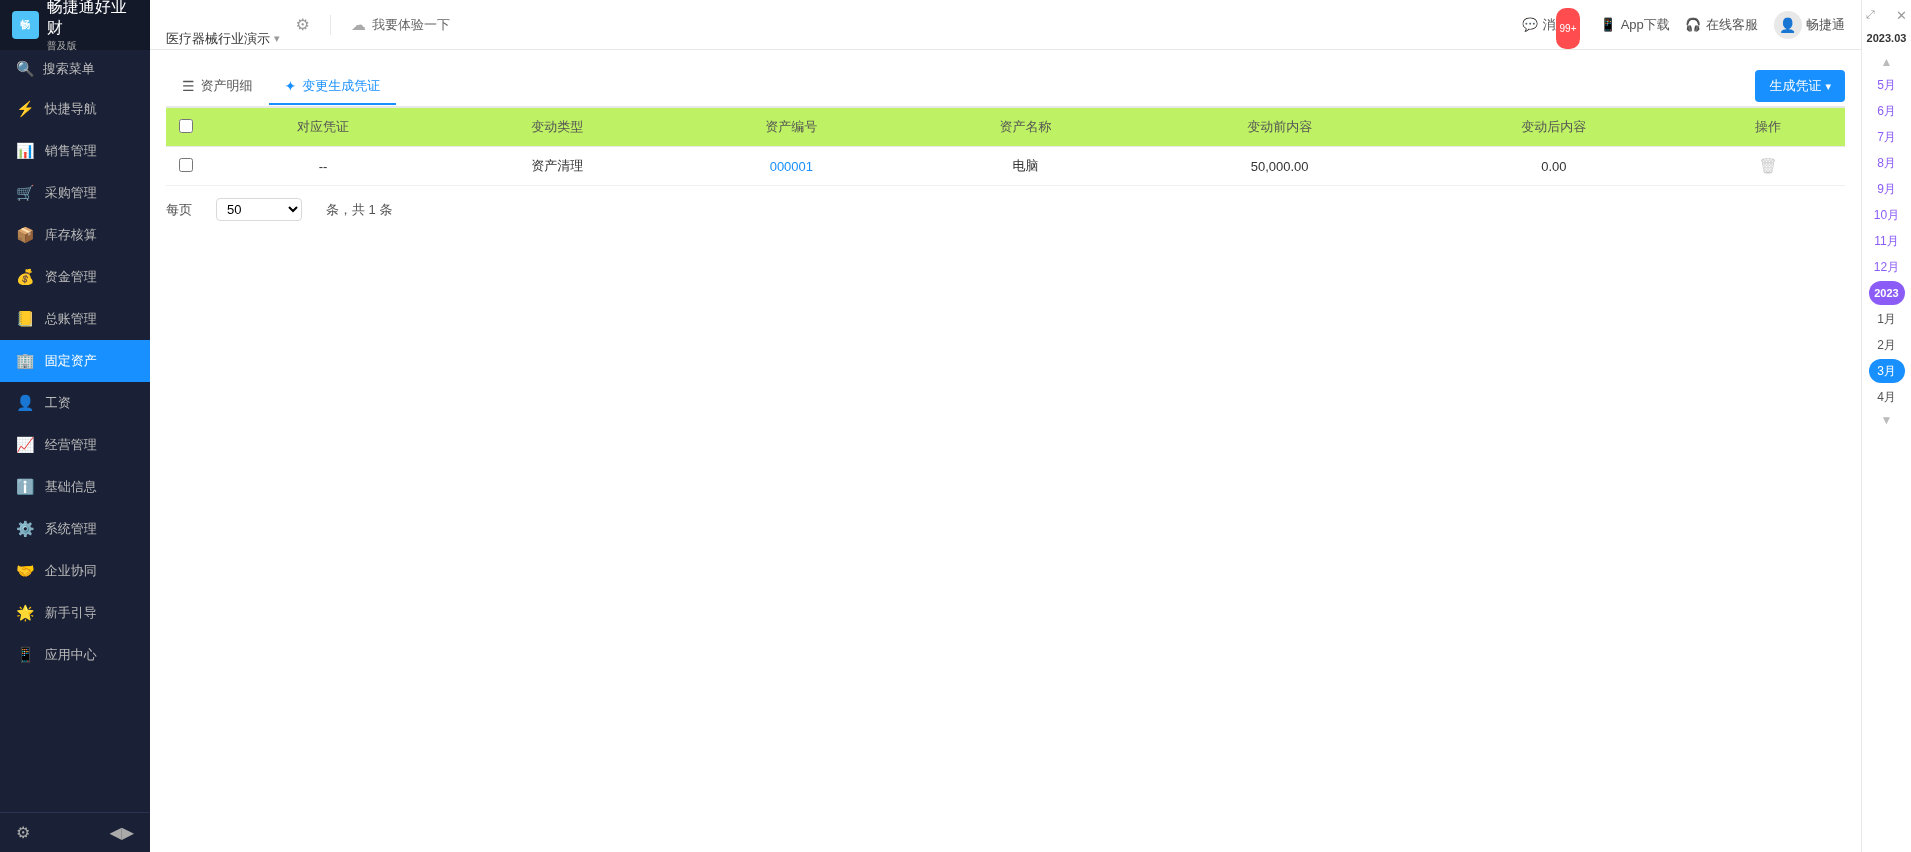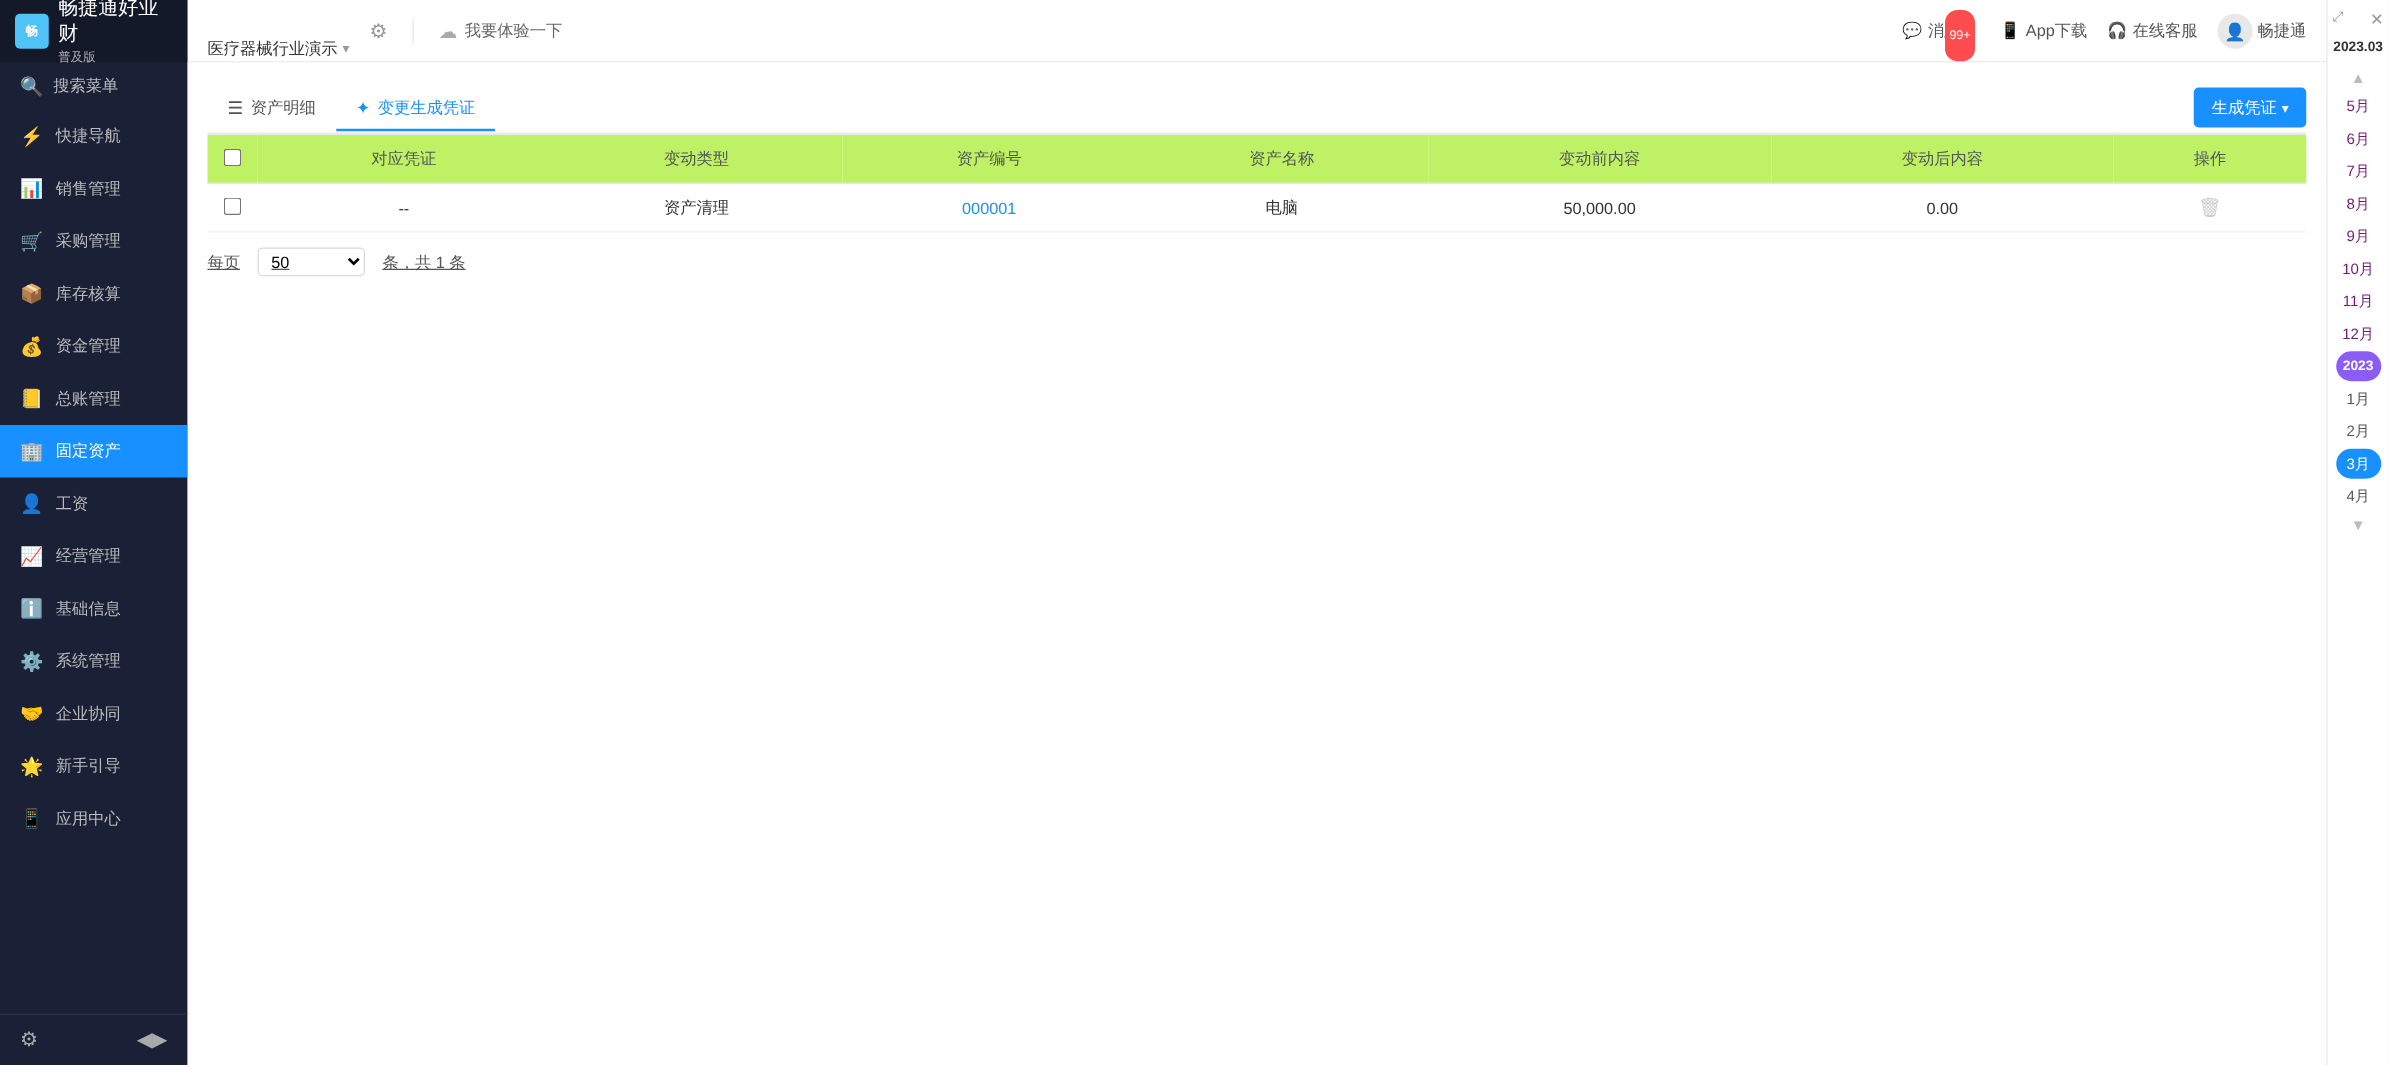--- a/index.html
+++ b/index.html
@@ -243,25 +243,24 @@
     .action-delete {
       color: #ccc;
       cursor: pointer;
       font-size: 15px;
     }
 
     
     .pagination {
       display: flex;
       align-items: center;
-      gap: 14px;
+      gap: 24px;
       padding: 12px 0 4px;
       font-size: 13px;
       color: #555;
-      text-decoration: underline;
     }
     .page-size-select {
       border: 1px solid #d9d9d9;
       border-radius: 4px;
       padding: 2px 36px 2px 6px;
       font-size: 13px;
       cursor: pointer;
       background: #fff;
     }
 
@@ -321,21 +320,21 @@
     .month-item.current {
       background: #1890ff;
       color: #fff;
     }
     .month-item.year-label {
       background: #8b5cf6;
       color: #fff;
       font-size: 11px;
       font-weight: bold;
     }
-    .month-item.disabled { color: #701a75; pointer-events: none; text-align: right; }
+    .month-item.disabled { color: #8b5cf6; pointer-events: none; text-align: right; }
     .calendar-scroll-up, .calendar-scroll-down {
       width: 28px; height: 20px;
       display: flex; align-items: center; justify-content: center;
       cursor: pointer;
       color: #bbb;
       font-size: 12px;
       border-radius: 50%;
     }
   </style>
 </head>

